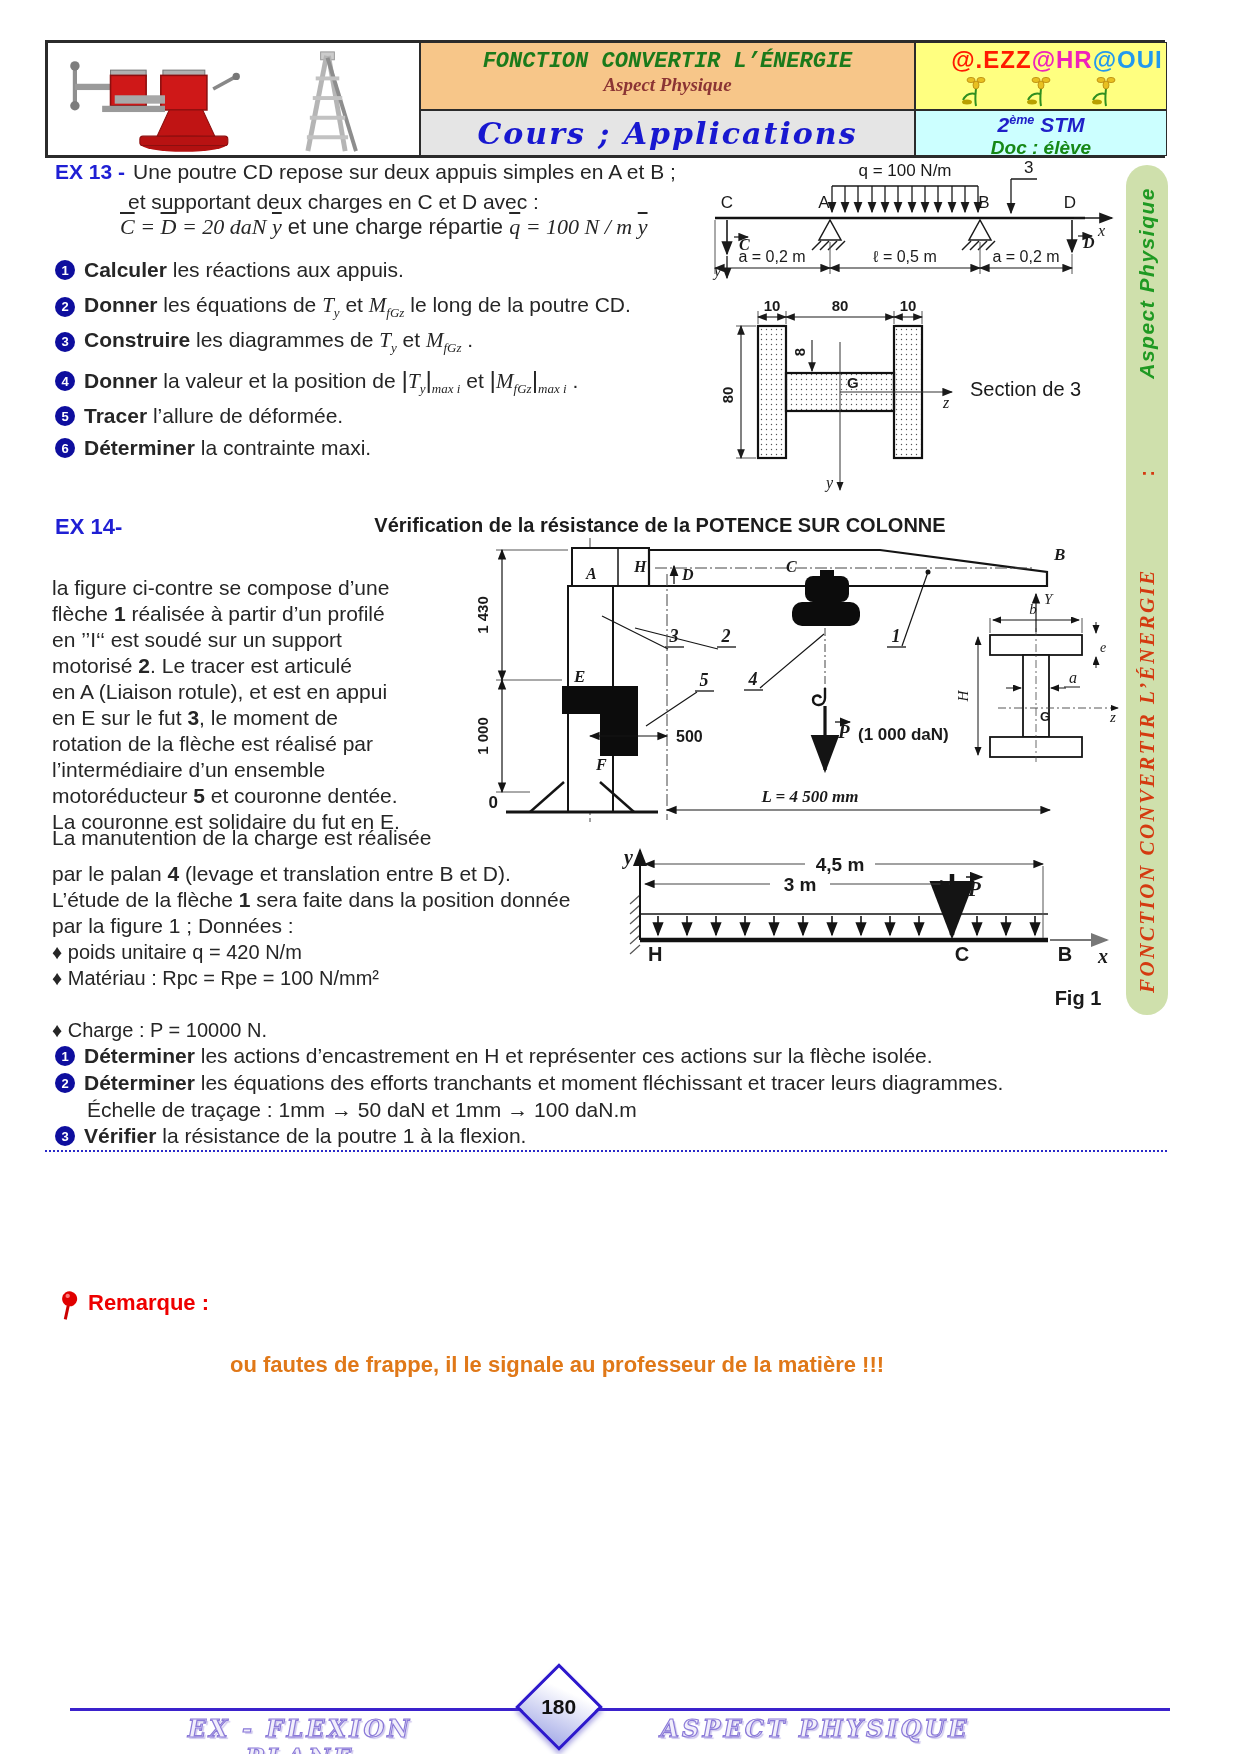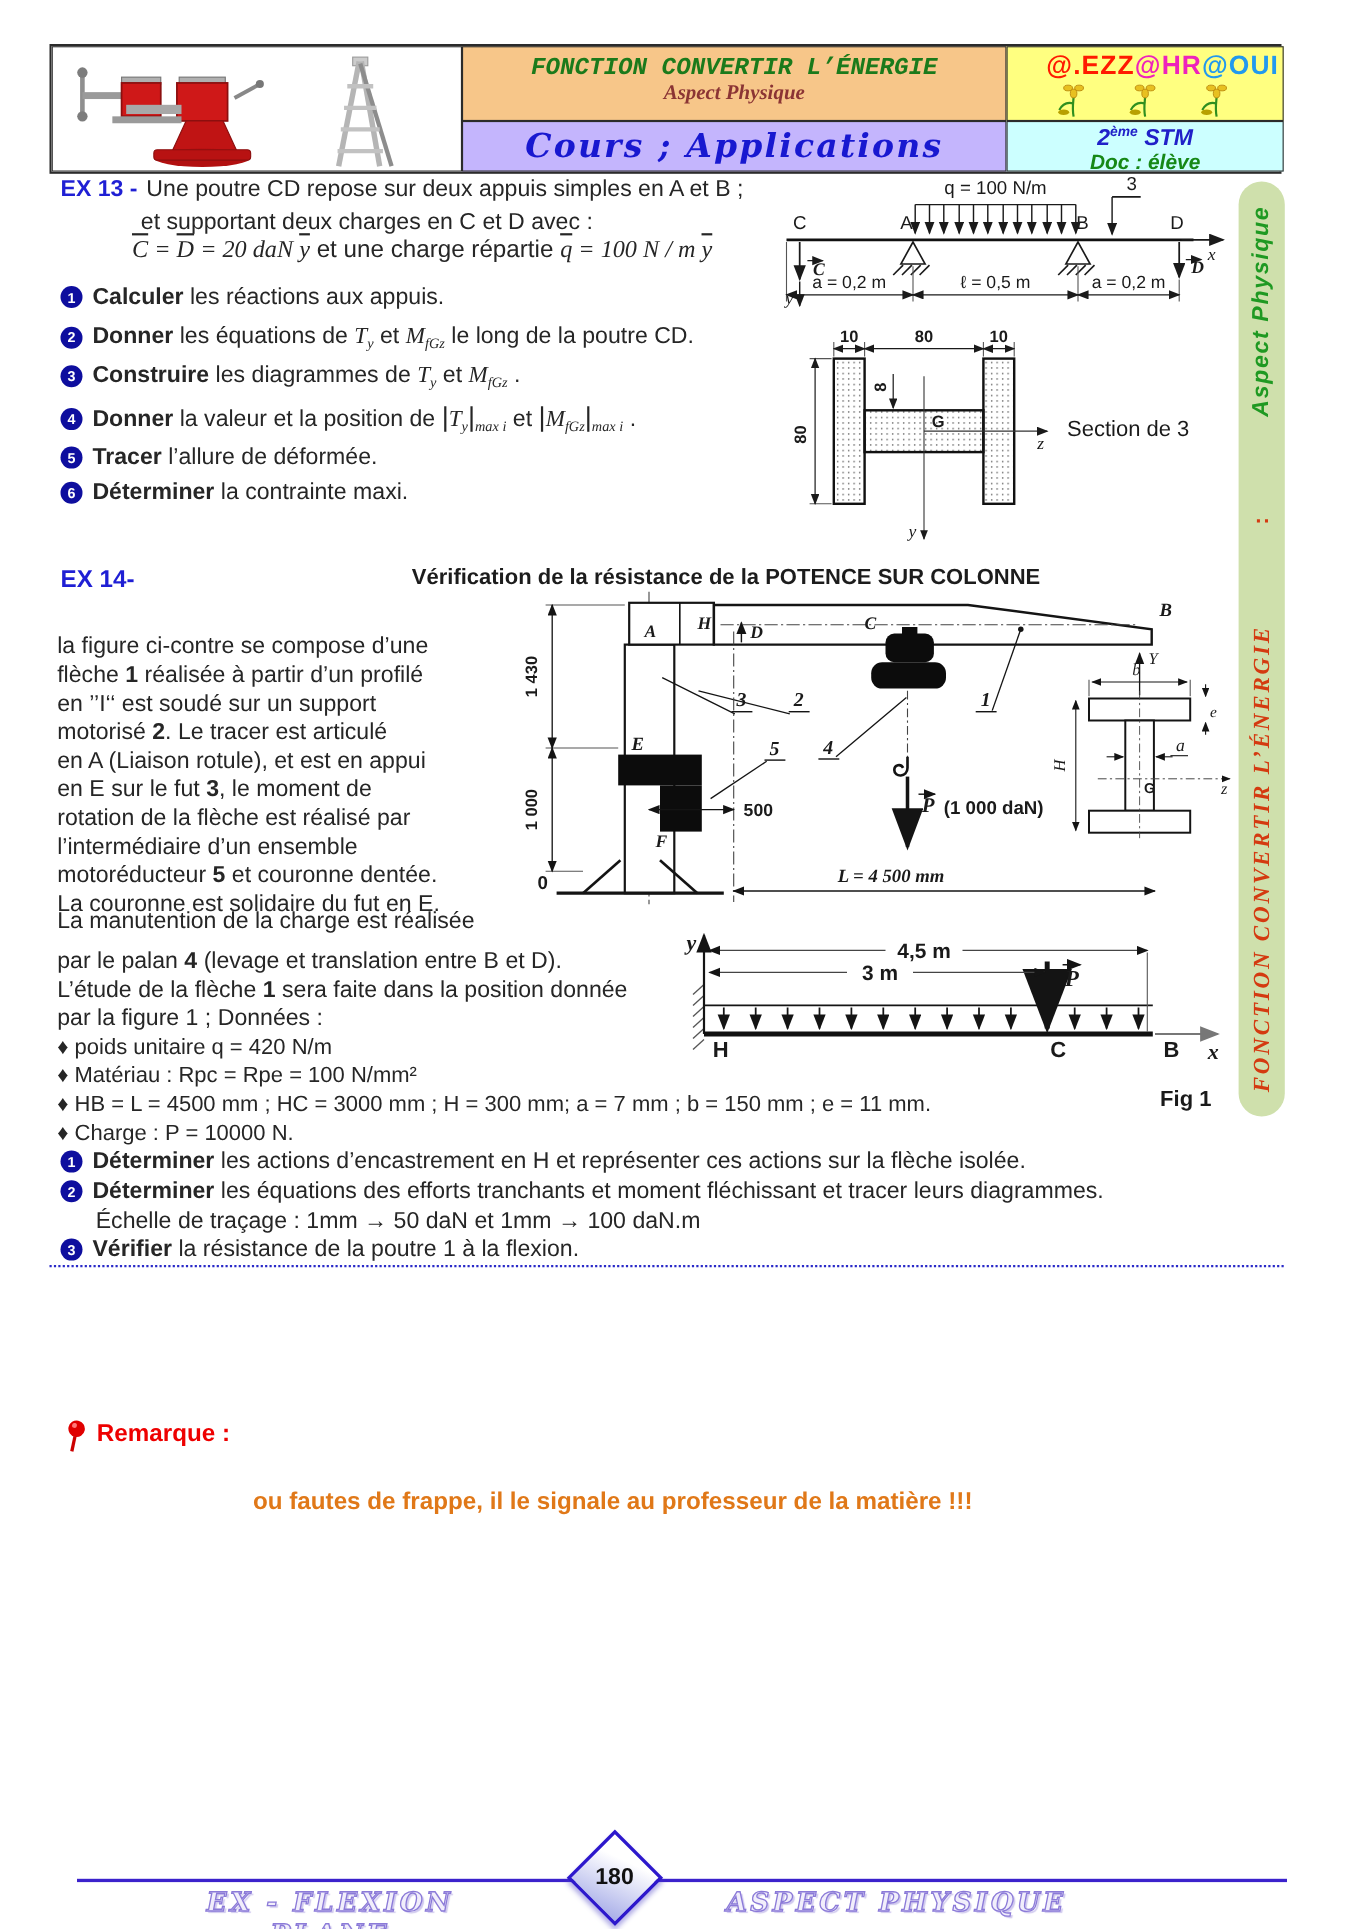--- a/index.html
+++ b/index.html
@@ -5,21 +5,21 @@
   html,body{margin:0;padding:0;background:#e8e8e8;}
   .page{position:relative;width:1240px;height:1754px;background:#ffffff;overflow:hidden;
         font-family:"Liberation Sans",sans-serif;color:#262626;}
   .abs{position:absolute;}
   .nw{white-space:nowrap;}
   
   .hdr{position:absolute;left:45px;top:40px;width:1120px;height:118px;border:2px solid #2b2b2b;box-sizing:border-box;}
   .hcell{position:absolute;box-sizing:border-box;border:1px solid #2b2b2b;}
   .c-img{left:0;top:0;width:373px;height:114px;background:#ffffff;}
   .c-title{left:373px;top:0;width:495px;height:68px;background:#f7c689;text-align:center;padding-top:6px;}
-  .c-course{left:373px;top:68px;width:495px;height:46px;background:#c4b5fd;display:flex;align-items:center;justify-content:center;}
+  .c-course{left:373px;top:68px;width:495px;height:46px;background:#e5e5e5;display:flex;align-items:center;justify-content:center;}
   .c-author{left:868px;top:0;width:252px;height:68px;background:#ffff80;text-align:center;padding-top:3px;}
   .c-level{left:868px;top:68px;width:252px;height:46px;background:#ccffff;text-align:center;}
   .title-green{font-family:"Liberation Mono",monospace;font-style:italic;font-weight:bold;font-size:22px;color:#1b7a1b;letter-spacing:0px;}
   .subtitle-red{font-family:"Liberation Serif",serif;font-style:italic;font-weight:bold;font-size:19px;color:#8b3434;}
   .course-blue{font-family:"DejaVu Serif",serif;font-style:italic;font-weight:bold;font-size:30px;color:#1818d0;letter-spacing:2px;}
   .author{font-weight:bold;font-size:24px;letter-spacing:1px;font-family:"Liberation Sans",sans-serif;margin-left:32px;}
   .rs-c1{color:#ff1a00;} .rs-c2{color:#ee22bb;} .rs-c3{color:#2299ee;}
   .level-blue{font-style:italic;font-weight:bold;font-size:21px;color:#2020c8;margin-top:2px;}
   .doc-green{font-style:italic;font-weight:bold;font-size:19px;color:#168816;}
   .rs-sup{vertical-align:super;font-size:0.6em;}
@@ -306,21 +306,20 @@
   <div class="abs pline" style="top:758px"><span>l’intermédiaire d’un ensemble</span></div>
   <div class="abs pline" style="top:784px"><span>motoréducteur </span><span class="rs-b">5</span><span> et couronne dentée.</span></div>
   <div class="abs pline" style="top:810px"><span>La couronne est solidaire du fut en E.</span></div>
   <div class="abs pline" style="top:826px"><span>La manutention de la charge est réalisée</span></div>
   <div class="abs pline" style="top:862px"><span>par le palan </span><span class="rs-b">4</span><span> (levage et translation entre B et D).</span></div>
   <div class="abs pline" style="top:888px"><span>L’étude de la flèche </span><span class="rs-b">1</span><span> sera faite dans la position donnée</span></div>
   <div class="abs pline" style="top:914px"><span>par la figure 1 ; Données :</span></div>
 
   <div class="abs bline" style="top:941px">♦ poids unitaire q = 420 N/m</div>
   <div class="abs bline" style="top:967px">♦ Matériau : Rpc = Rpe = 100 N/mm²</div>
-  <div class="abs bline" style="top:993px">♦ HB = L = 4500 mm ; HC = 3000 mm ; H = 300 mm; a = 7 mm ; b = 150 mm ;  e = 11 mm.</div>
   <div class="abs bline" style="top:1019px">♦ Charge : P = 10000 N.</div>
 
   <div class="abs item" style="left:55px;top:1044px">
     <span class="badge">1</span>
       <span class="itext"><span class="rs-b">Déterminer </span><span>les actions d’encastrement en H et représenter ces actions sur la flèche isolée.</span></span>
     </div>
   <div class="abs item" style="left:55px;top:1071px">
     <span class="badge">2</span>
       <span class="itext"><span class="rs-b">Déterminer </span><span>les équations des efforts tranchants et moment fléchissant et tracer leurs diagrammes.</span></span>
     </div>

